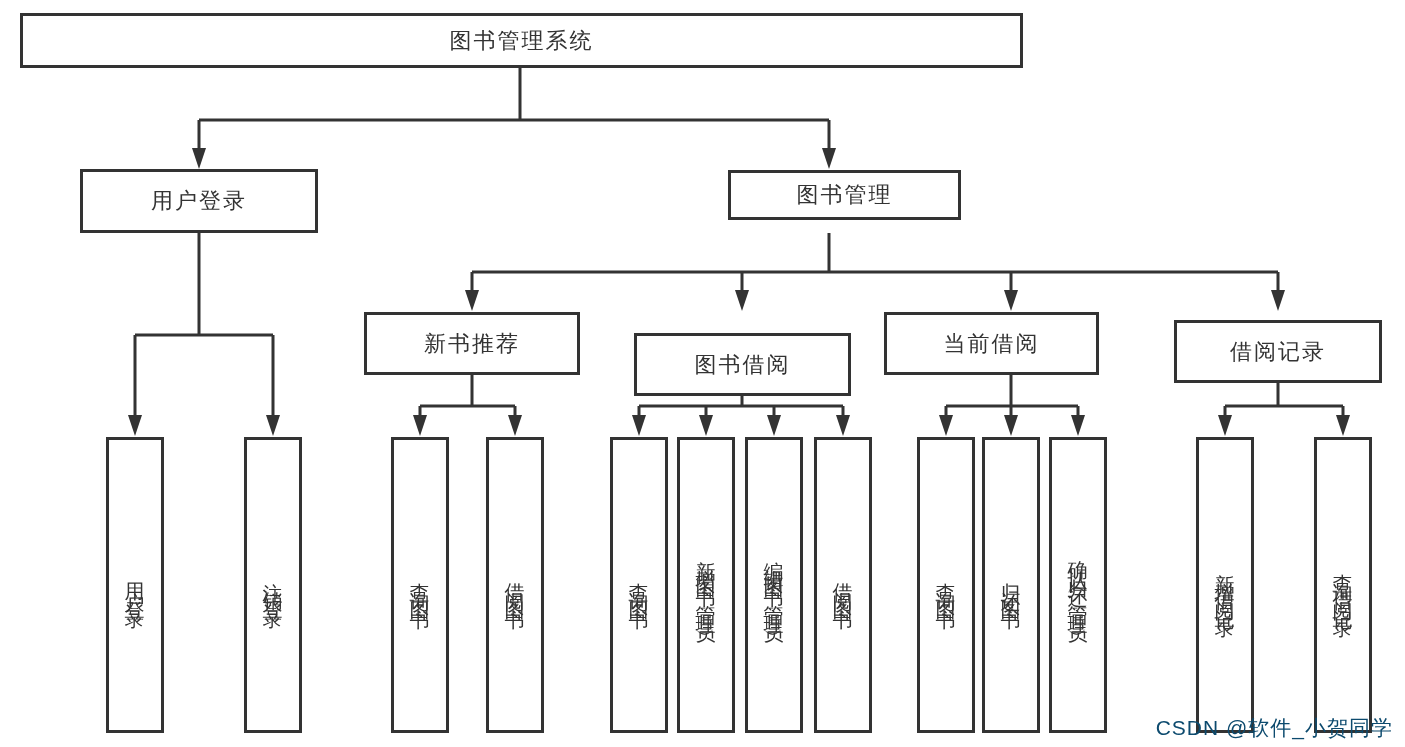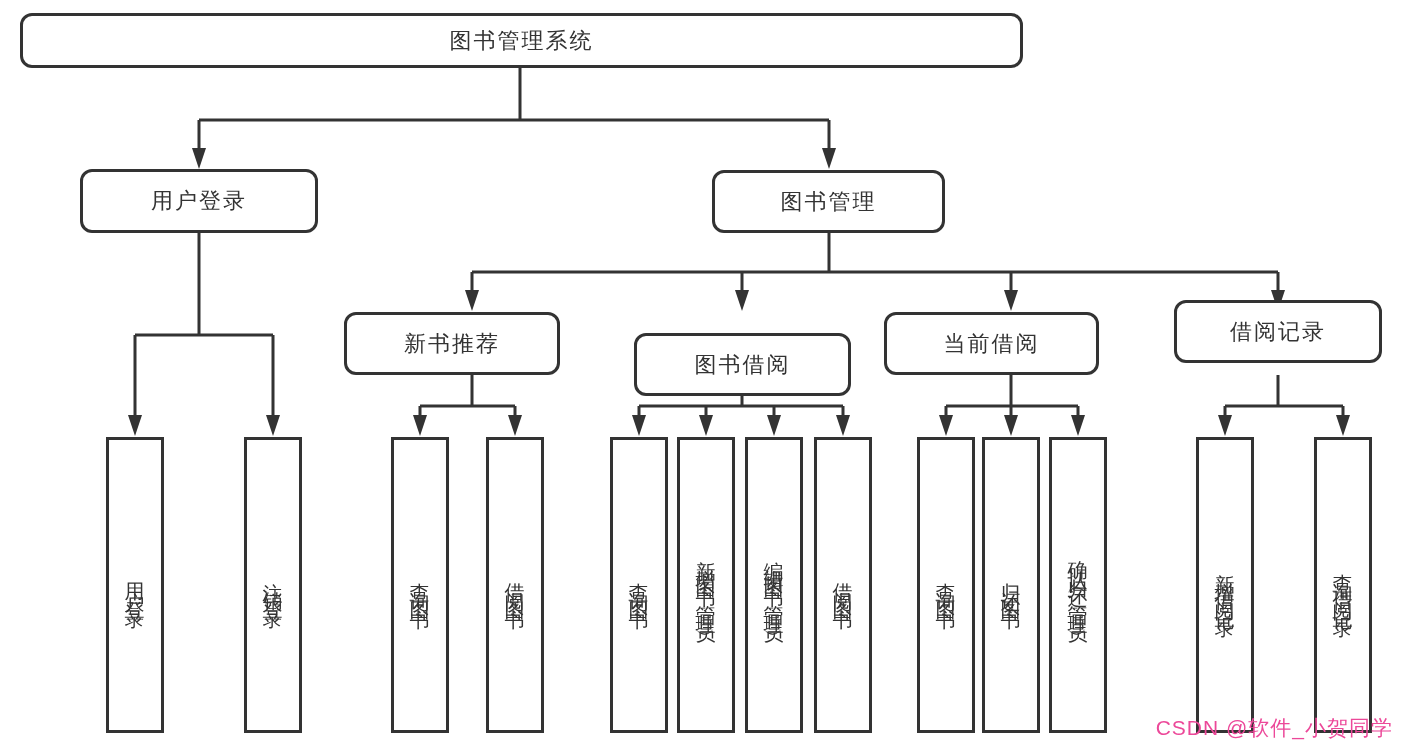--- a/index.html
+++ b/index.html
@@ -26,35 +26,34 @@
     background: #ffffff;
     display: flex;
     align-items: center;
     justify-content: center;
     text-align: center;
   }
   .h-box {
     font-size: 22px;
     letter-spacing: 2px;
     white-space: nowrap;
-    border-radius: 12px;
   }
   .v-box {
     writing-mode: vertical-rl;
     font-size: 20px;
     letter-spacing: 9px;
     line-height: 1;
   }
   #watermark {
     position: absolute;
     right: 12px;
     top: 714px;
     font-size: 21px;
     letter-spacing: 1px;
-    color: #ec4899;
+    color: #0c4a6e;
     white-space: nowrap;
   }
 </style>
 </head>
 <body>
 
 <div id="stage">
 
   <svg id="connectors" viewBox="0 0 1405 747" xmlns="http://www.w3.org/2000/svg">
     <g>
@@ -95,26 +94,26 @@
     <g>
       <path d="M1278,375 V406 M1225,406 H1343 M1225,406 V417 M1343,406 V417"></path>
       <polygon points="1218,415 1232,415 1225,436"></polygon>
       <polygon points="1336,415 1350,415 1343,436"></polygon>
     </g>
   </svg>
 
   <div class="box h-box" style="left:20px; top:13px; width:1003px; height:55px;">图书管理系统</div>
 
   <div class="box h-box" style="left:80px; top:169px; width:238px; height:64px;">用户登录</div>
-  <div class="box h-box" style="left:712px; top:170px; width:233px; height:63px;">图书管理</div>
+  <div class="box h-box" style="left:728px; top:170px; width:233px; height:50px;">图书管理</div>
 
-  <div class="box h-box" style="left:344px; top:312px; width:216px; height:63px;">新书推荐</div>
+  <div class="box h-box" style="left:364px; top:312px; width:216px; height:63px;">新书推荐</div>
   <div class="box h-box" style="left:634px; top:312px; width:217px; height:63px;margin-top:21px;">图书借阅</div>
   <div class="box h-box" style="left:884px; top:312px; width:215px; height:63px;">当前借阅</div>
-  <div class="box h-box" style="left:1174px; top:300px; width:208px; height:63px;">借阅记录</div>
+  <div class="box h-box" style="left:1174px; top:320px; width:208px; height:63px;">借阅记录</div>
 
   <div class="box v-box" style="left:106px; top:437px; width:58px; height:296px;">用户登录</div>
   <div class="box v-box" style="left:244px; top:437px; width:58px; height:296px;">注销登录</div>
 
   <div class="box v-box" style="left:391px; top:437px; width:58px; height:296px;">查询图书</div>
   <div class="box v-box" style="left:486px; top:437px; width:58px; height:296px;">借阅图书</div>
 
   <div class="box v-box" style="left:610px; top:437px; width:58px; height:296px;">查询图书</div>
   <div class="box v-box" style="left:677px; top:437px; width:58px; height:296px;">新增图书（管理员）</div>
   <div class="box v-box" style="left:745px; top:437px; width:58px; height:296px;">编辑图书（管理员）</div>

